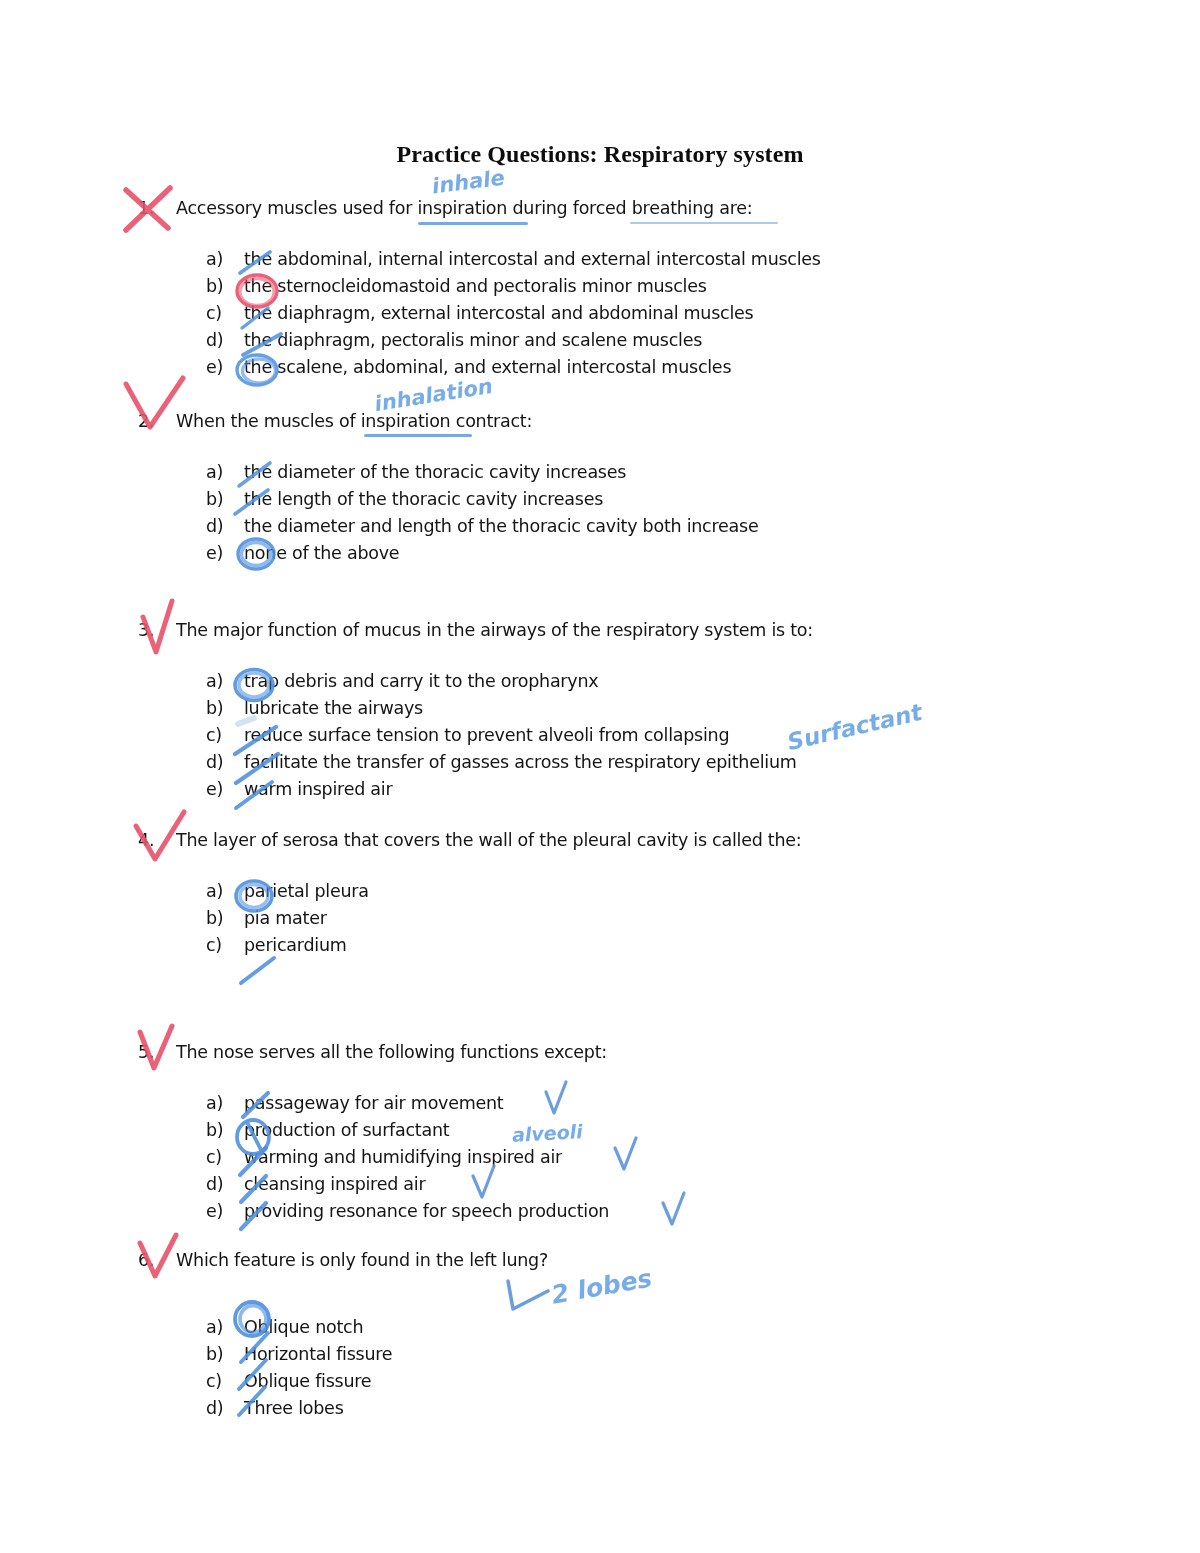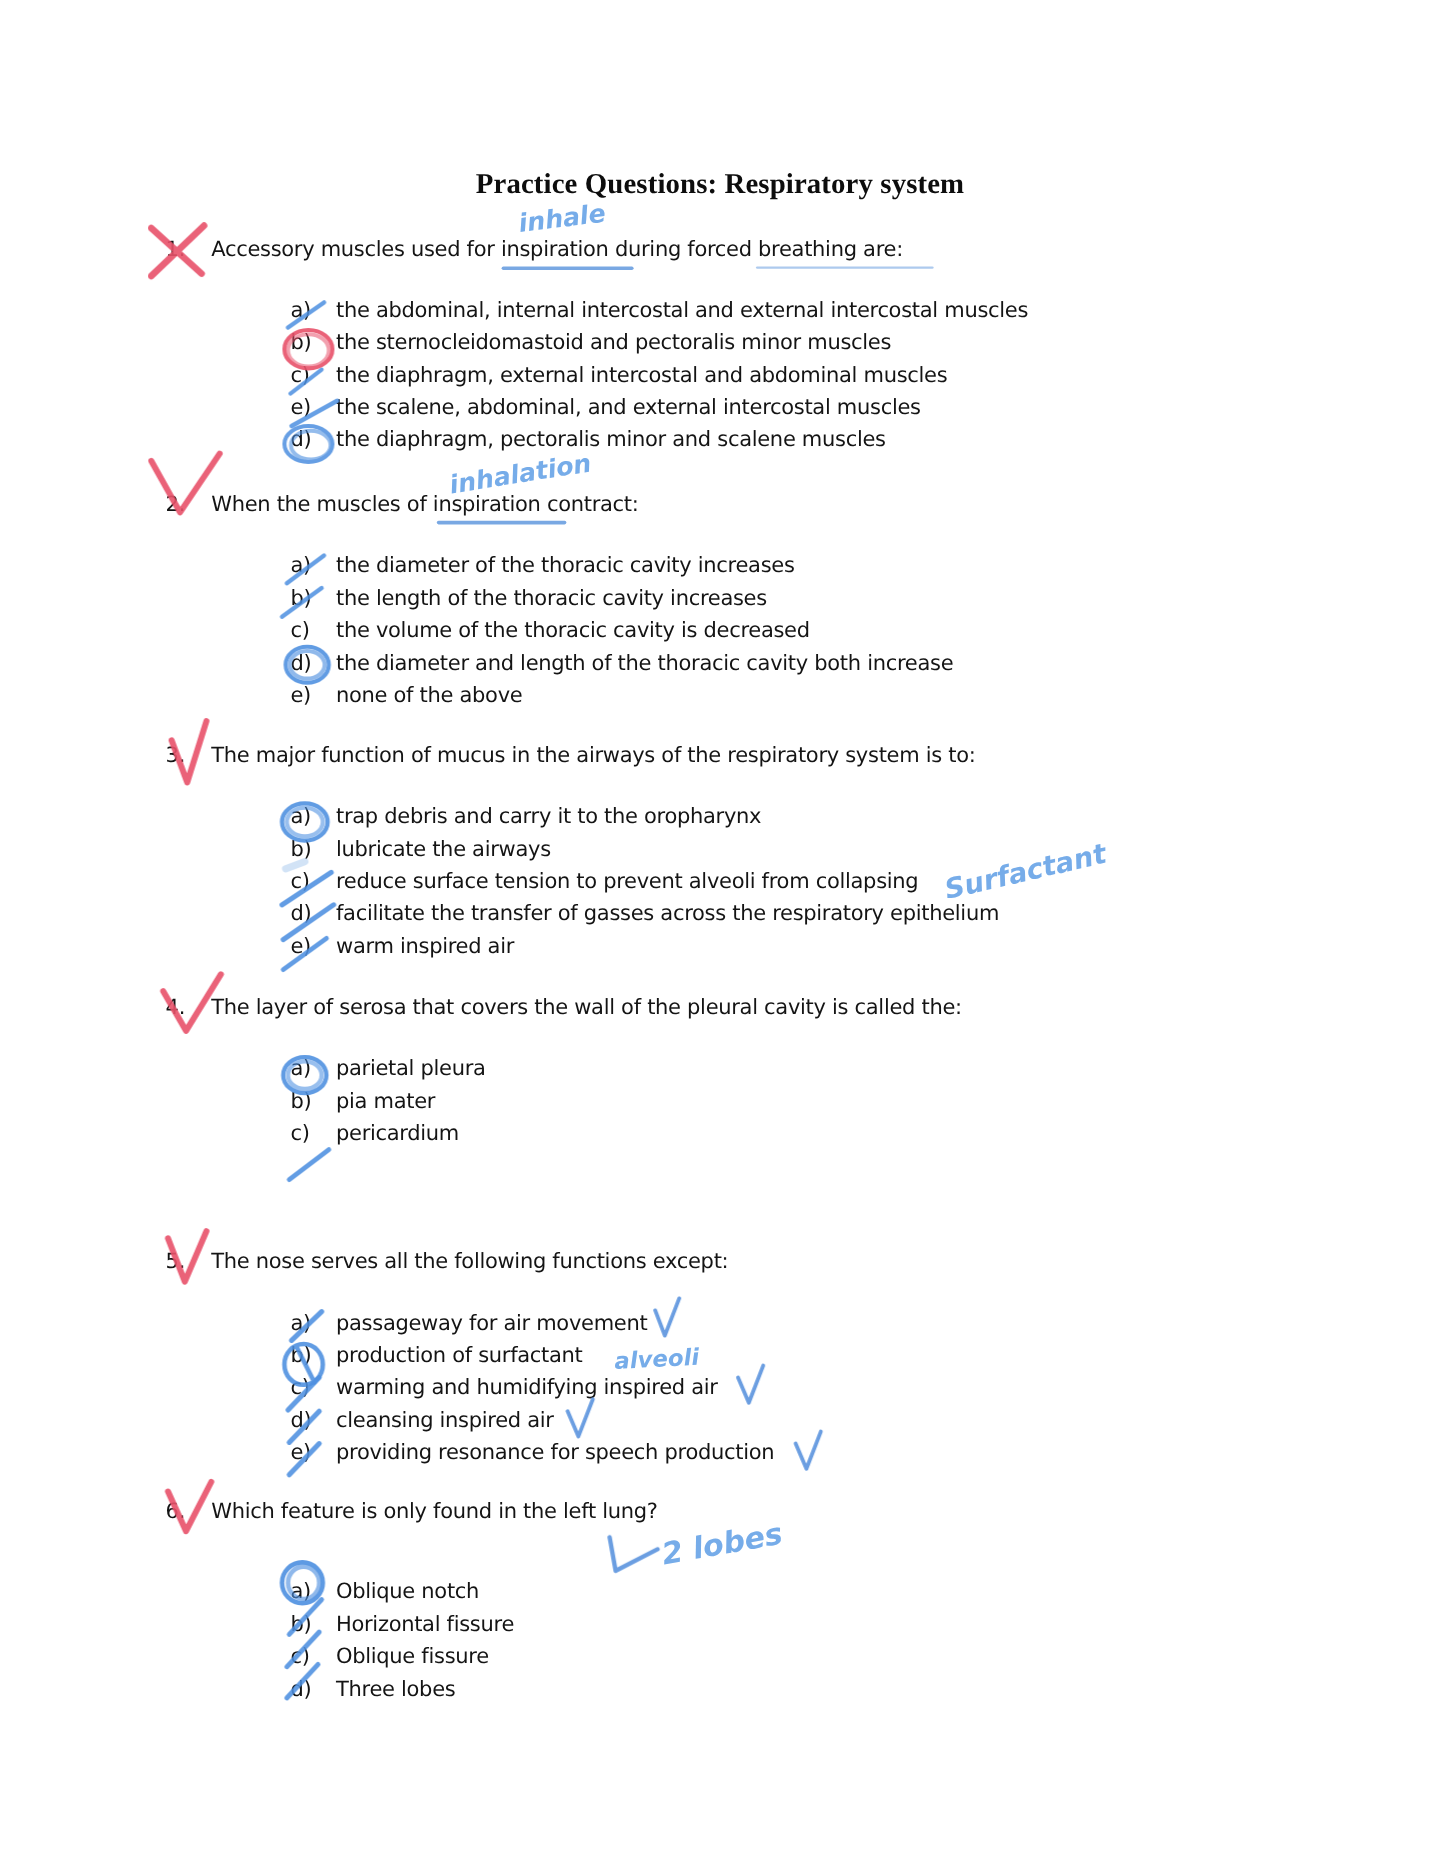--- a/index.html
+++ b/index.html
@@ -51,21 +51,21 @@
     letter-spacing: -0.25px;
   }
   .q-num {
     display: inline-block;
     width: 38px;
     font-size: 17.5px;
   }
   .opts {
     position: relative;
     margin-top: 26px;
-    margin-left: 104px;
+    margin-left: 68px;
   }
   .opt {
     position: relative;
     font-family: "DejaVu Sans", sans-serif;
     font-size: 17.5px;
     color: #141414;
     height: 27px;
     line-height: 27px;
     white-space: nowrap;
     letter-spacing: -0.25px;
@@ -114,33 +114,32 @@
     <div class="title">Practice Questions: Respiratory system</div>
 
     <div class="q" style="top:198px;">
       <div class="q-stem">
         <span class="q-num">1.</span><span>Accessory muscles used for inspiration during forced breathing are:</span>
       </div>
       <div class="opts">
         <div class="opt" style="top:0px;"><span class="opt-letter">a)</span><span class="opt-text">the abdominal, internal intercostal and external intercostal muscles</span></div>
         <div class="opt"><span class="opt-letter">b)</span><span class="opt-text">the sternocleidomastoid and pectoralis minor muscles</span></div>
         <div class="opt"><span class="opt-letter">c)</span><span class="opt-text">the diaphragm, external intercostal and abdominal muscles</span></div>
+        <div class="opt"><span class="opt-letter">d)</span><span class="opt-text">the diaphragm, pectoralis minor and scalene muscles</span></div>
         <div class="opt"><span class="opt-letter">e)</span><span class="opt-text">the scalene, abdominal, and external intercostal muscles</span></div>
-        <div class="opt"><span class="opt-letter">d)</span><span class="opt-text">the diaphragm, pectoralis minor and scalene muscles</span></div>
       </div>
     </div>
 
     <div class="q" style="top:411px;">
       <div class="q-stem">
         <span class="q-num">2.</span><span>When the muscles of inspiration contract:</span>
       </div>
       <div class="opts">
         <div class="opt"><span class="opt-letter">a)</span><span class="opt-text">the diameter of the thoracic cavity increases</span></div>
         <div class="opt"><span class="opt-letter">b)</span><span class="opt-text">the length of the thoracic cavity increases</span></div>
-        <div class="opt"><span class="opt-letter">c)</span><span class="opt-text">the volume of the thoracic cavity is decreased</span></div>
         <div class="opt"><span class="opt-letter">d)</span><span class="opt-text">the diameter and length of the thoracic cavity both increase</span></div>
         <div class="opt"><span class="opt-letter">e)</span><span class="opt-text">none of the above</span></div>
       </div>
     </div>
 
     <div class="q" style="top:620px;">
       <div class="q-stem">
         <span class="q-num">3.</span><span>The major function of mucus in the airways of the respiratory system is to:</span>
       </div>
       <div class="opts">

